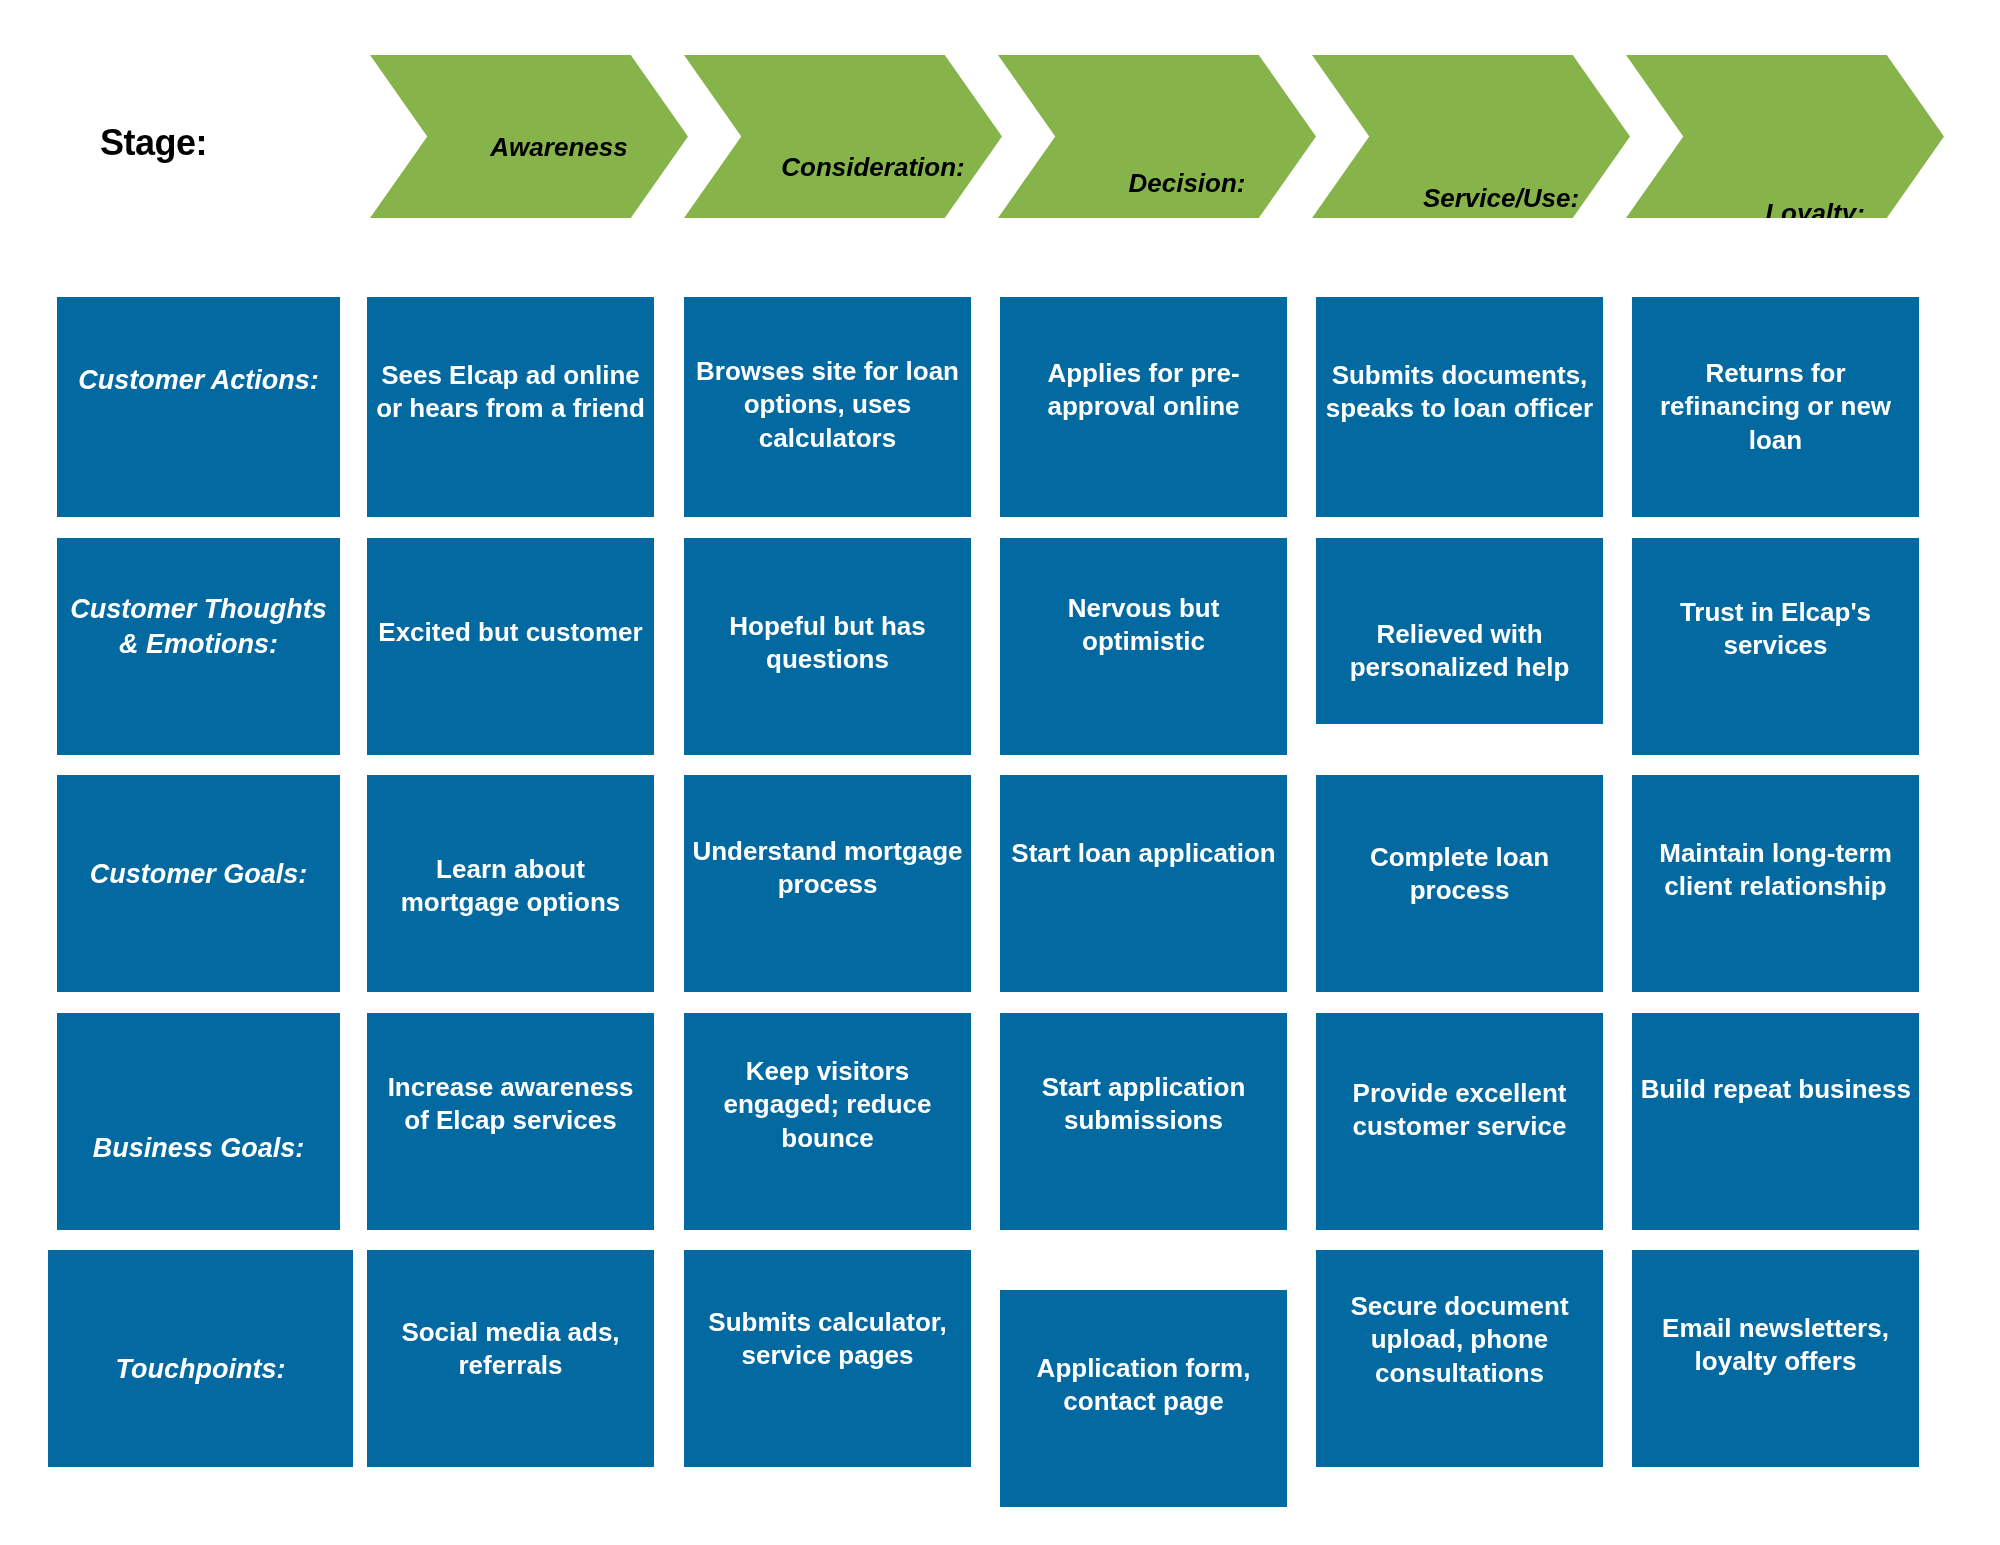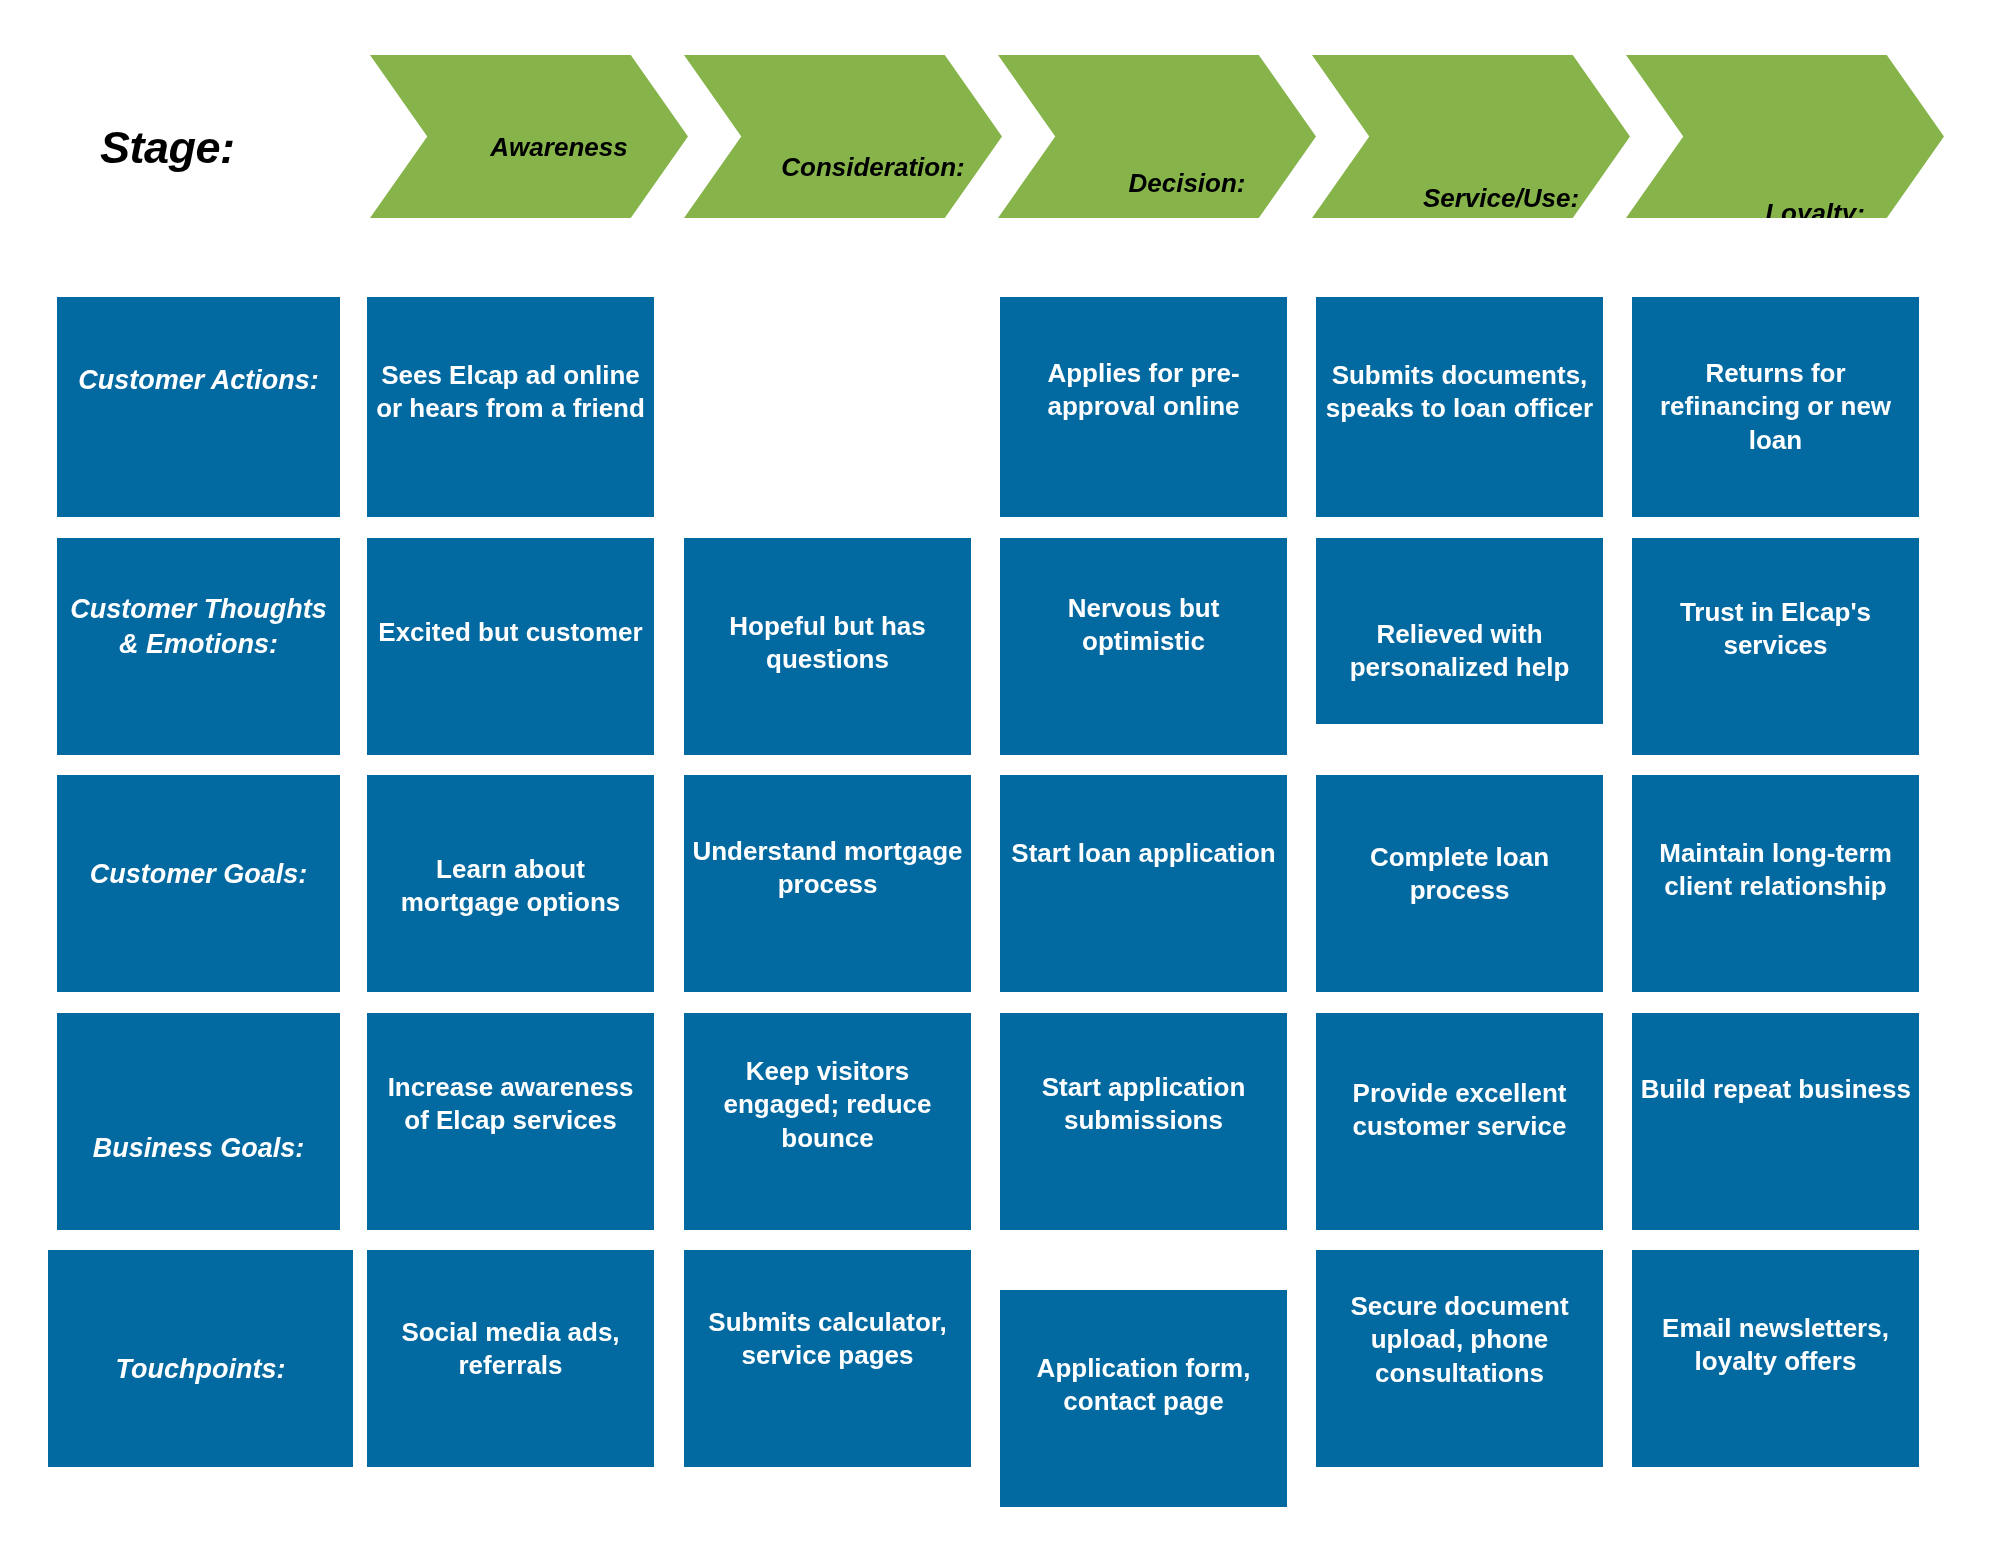--- a/index.html
+++ b/index.html
@@ -22,23 +22,22 @@
     left: 0;
     top: 0;
     width: 2000px;
     height: 300px;
   }
   #stage-title {
     position: absolute;
     left: 100px;
     top: 122px;
     width: 240px;
-    font-size: 45px;
+    font-size: 36px;
     font-weight: bold;
-    font-style: italic;
     color: #000000;
     letter-spacing: -0.5px;
     white-space: nowrap;
   }
   .chevron {
     position: absolute;
     top: 55px;
     height: 163px;
     background: #86b44a;
     -webkit-clip-path: polygon(0 0, 82% 0, 100% 50%, 82% 100%, 0 100%, 18% 50%);
@@ -110,20 +109,23 @@
   </div>
 </div>
 
 <div id="journey-grid">
     <div class="cell row-label" style="left: 57px; top: 297px; width: 283px; height: 220px;">
       <div class="cell-text" style="top: 66px;">Customer Actions:</div>
     </div>
     <div class="cell content-cell" style="left: 367px; top: 297px; width: 287px; height: 220px;">
       <div class="cell-text" style="top: 62px;">Sees Elcap ad online or hears from a friend</div>
     </div>
+    <div class="cell content-cell" style="left: 684px; top: 297px; width: 287px; height: 220px;">
+      <div class="cell-text" style="top: 58px;">Browses site for loan options, uses calculators</div>
+    </div>
     <div class="cell content-cell" style="left: 1000px; top: 297px; width: 287px; height: 220px;">
       <div class="cell-text" style="top: 60px;">Applies for pre-approval online</div>
     </div>
     <div class="cell content-cell" style="left: 1316px; top: 297px; width: 287px; height: 220px;">
       <div class="cell-text" style="top: 62px;">Submits documents, speaks to loan officer</div>
     </div>
     <div class="cell content-cell" style="left: 1632px; top: 297px; width: 287px; height: 220px;">
       <div class="cell-text" style="top: 60px;">Returns for refinancing or new loan</div>
     </div>
     <div class="cell row-label" style="left: 57px; top: 538px; width: 283px; height: 217px;">

